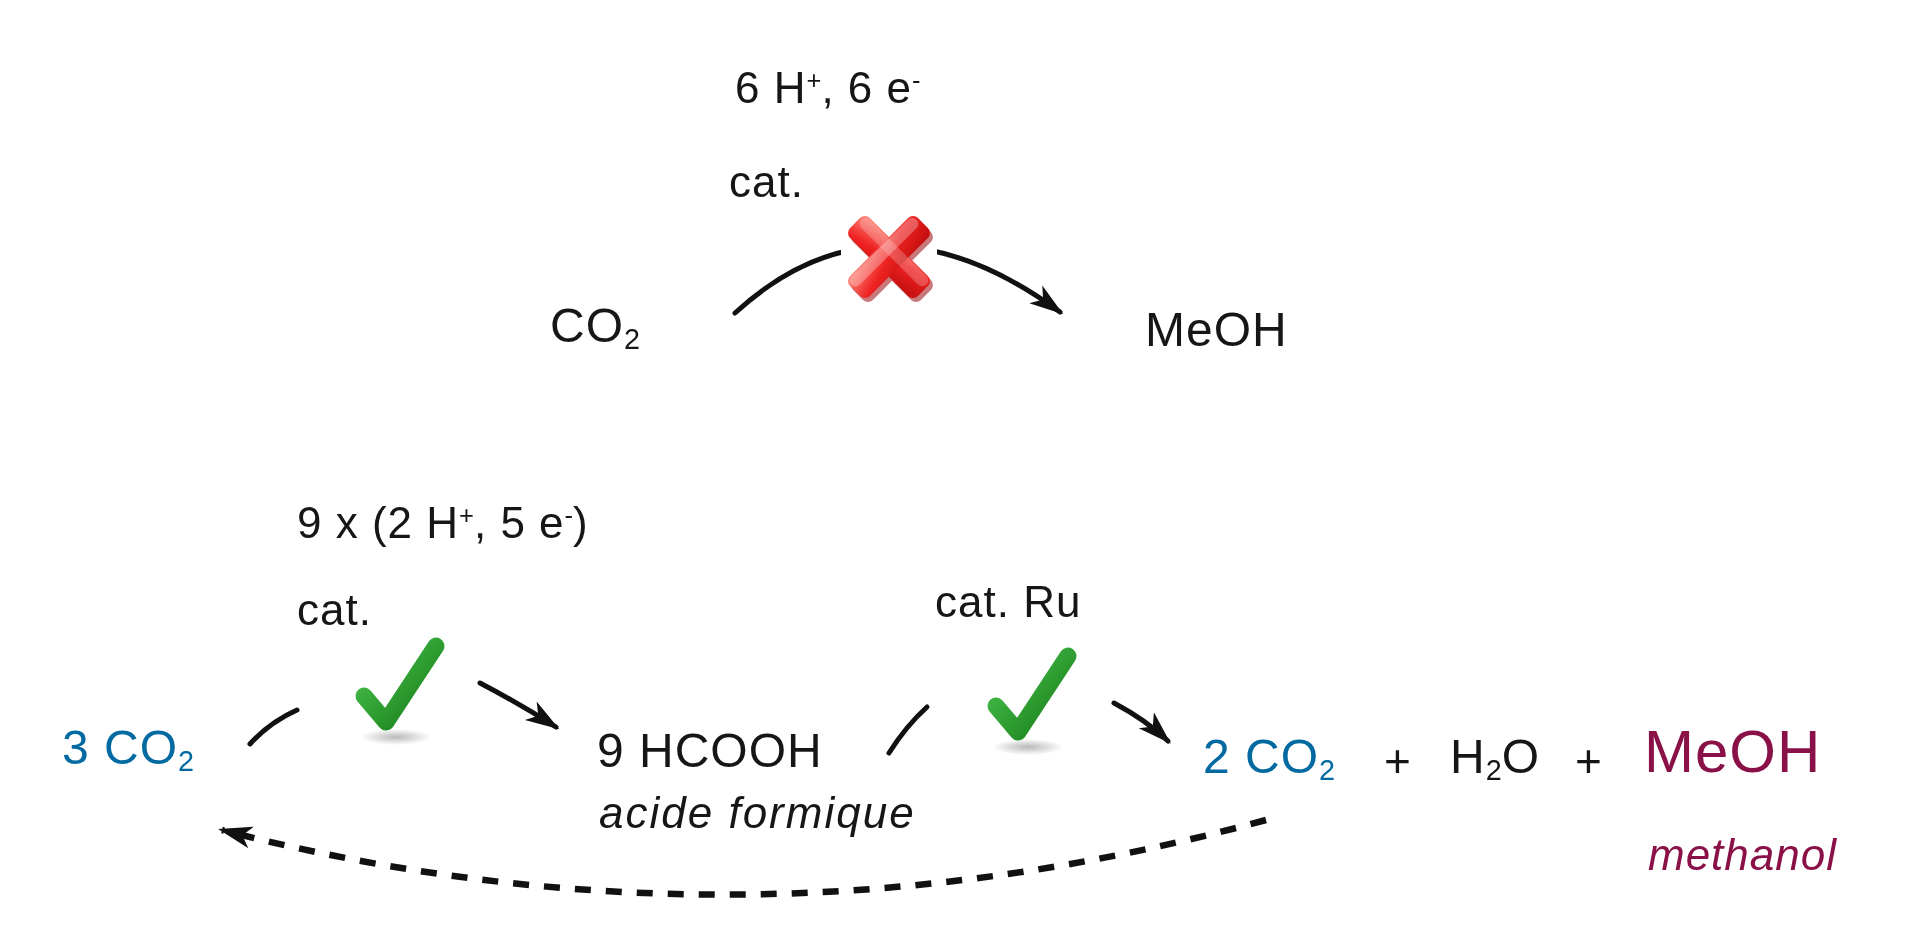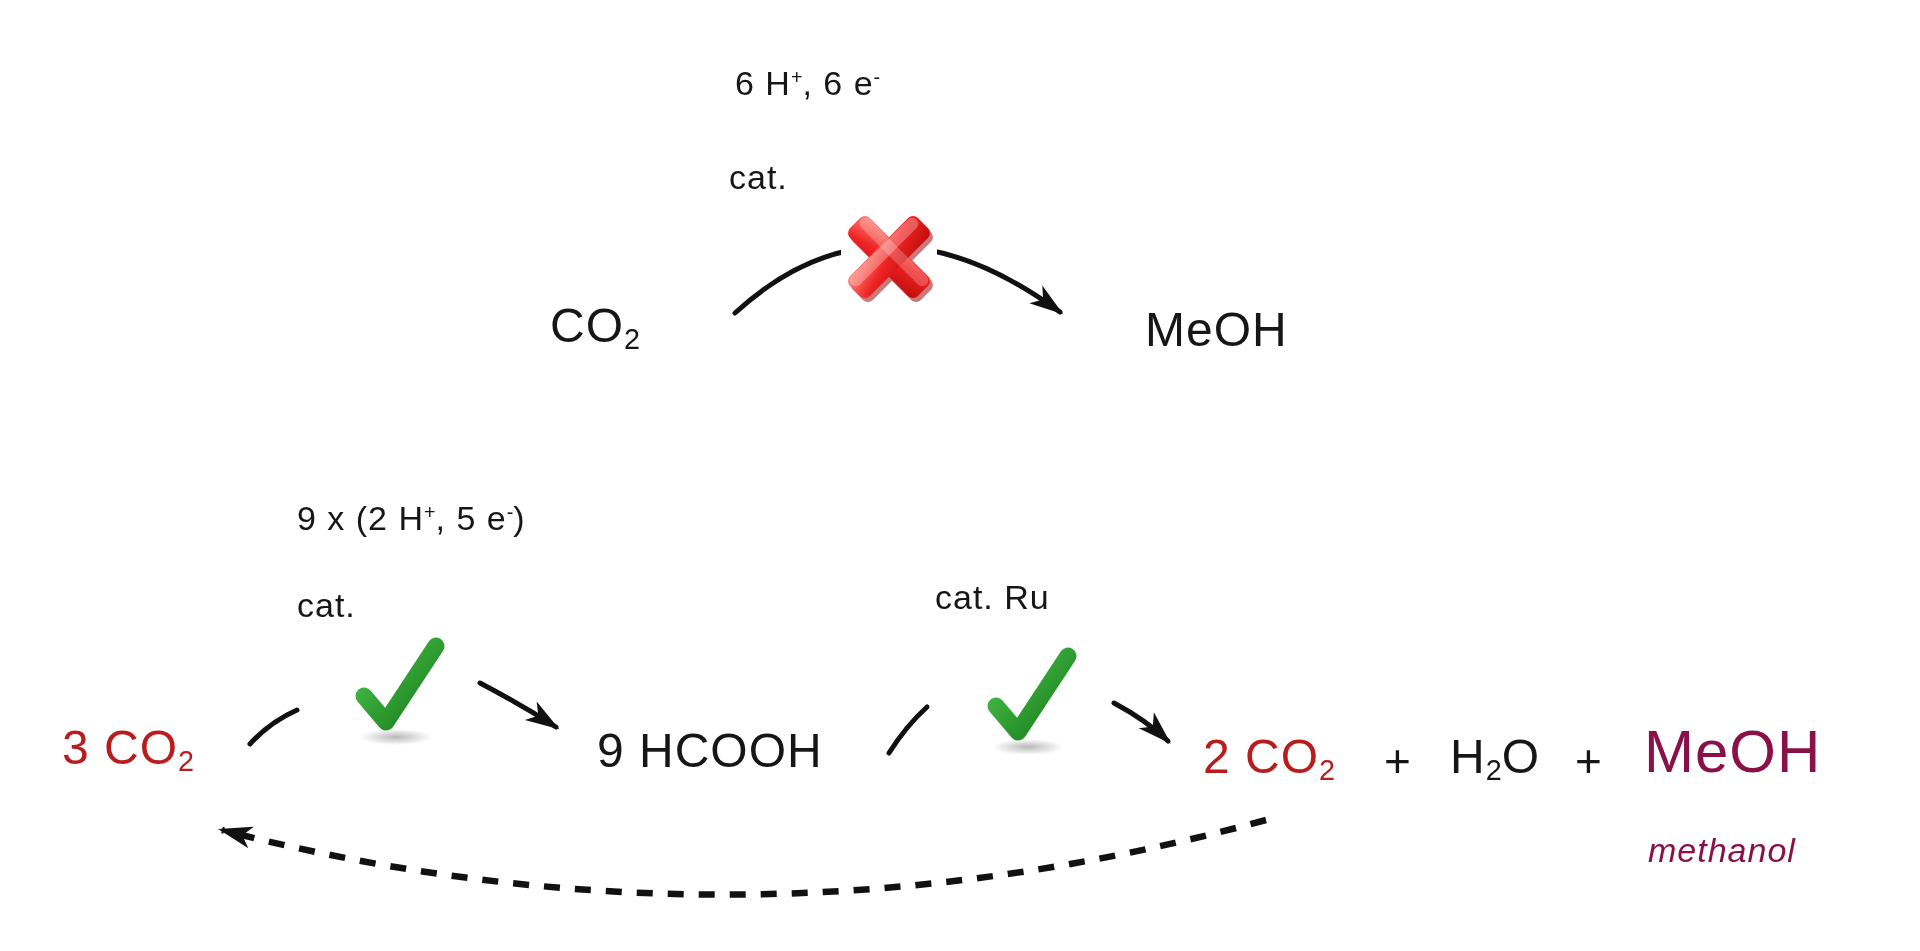--- a/index.html
+++ b/index.html
@@ -1,25 +1,25 @@
 <!DOCTYPE html>
 <html><head>
 <meta charset="utf-8">
 <style>
   html,body{margin:0;padding:0;background:#ffffff;}
   .stage{
     position:relative;width:1920px;height:951px;background:#ffffff;overflow:hidden;
     font-family:"Liberation Sans","DejaVu Sans",sans-serif;color:#161616;
   }
   .txt{position:absolute;white-space:nowrap;line-height:1;letter-spacing:1px;}
-  .cond{font-size:34px;}
+  .cond{font-size:44px;}
   .formula{font-size:48px;}
   .sub{font-size:0.60em;vertical-align:-0.24em;letter-spacing:0;}
   .sup{font-size:0.58em;vertical-align:0.55em;letter-spacing:0;}
-  .green{color:#b91c1c;}
+  .green{color:#0369a1;}
   .maroon{color:#891147;}
   .italic{font-style:italic;}
   svg.overlay{position:absolute;left:0;top:0;pointer-events:none;}
 </style>
 </head>
 <body>
 
 <div class="stage">
 
   <svg class="overlay" width="1920" height="951" viewBox="0 0 1920 951">
@@ -84,20 +84,21 @@
   <div class="txt formula" style="left:1145px;top:306px;font-size:48px;">MeOH</div>
 
   <div class="txt cond" style="left:297px;top:501px;"><span>9 x (2 H</span><span class="sup">+</span><span>, 5 e</span><span class="sup">-</span><span>)</span></div>
 
   <div class="txt cond" style="left:297px;top:588px;">cat.</div>
 
   <div class="txt formula green" style="left:62px;top:724px;"><span>3 CO</span><span class="sub">2</span></div>
 
   <div class="txt formula" style="left:597px;top:727px;">9 HCOOH</div>
 
+  <div class="txt cond italic" style="left:599px;top:791px;letter-spacing:2px;">acide formique</div>
 
   <div class="txt cond" style="left:935px;top:580px;">cat. Ru</div>
 
   <div class="txt formula green" style="left:1203px;top:733px;"><span>2 CO</span><span class="sub">2</span></div>
 
   <div class="txt formula" style="left:1384px;top:738px;font-size:46px;">+</div>
 
   <div class="txt formula" style="left:1450px;top:733px;"><span>H</span><span class="sub">2</span><span>O</span></div>
 
   <div class="txt formula" style="left:1575px;top:738px;font-size:46px;">+</div>

